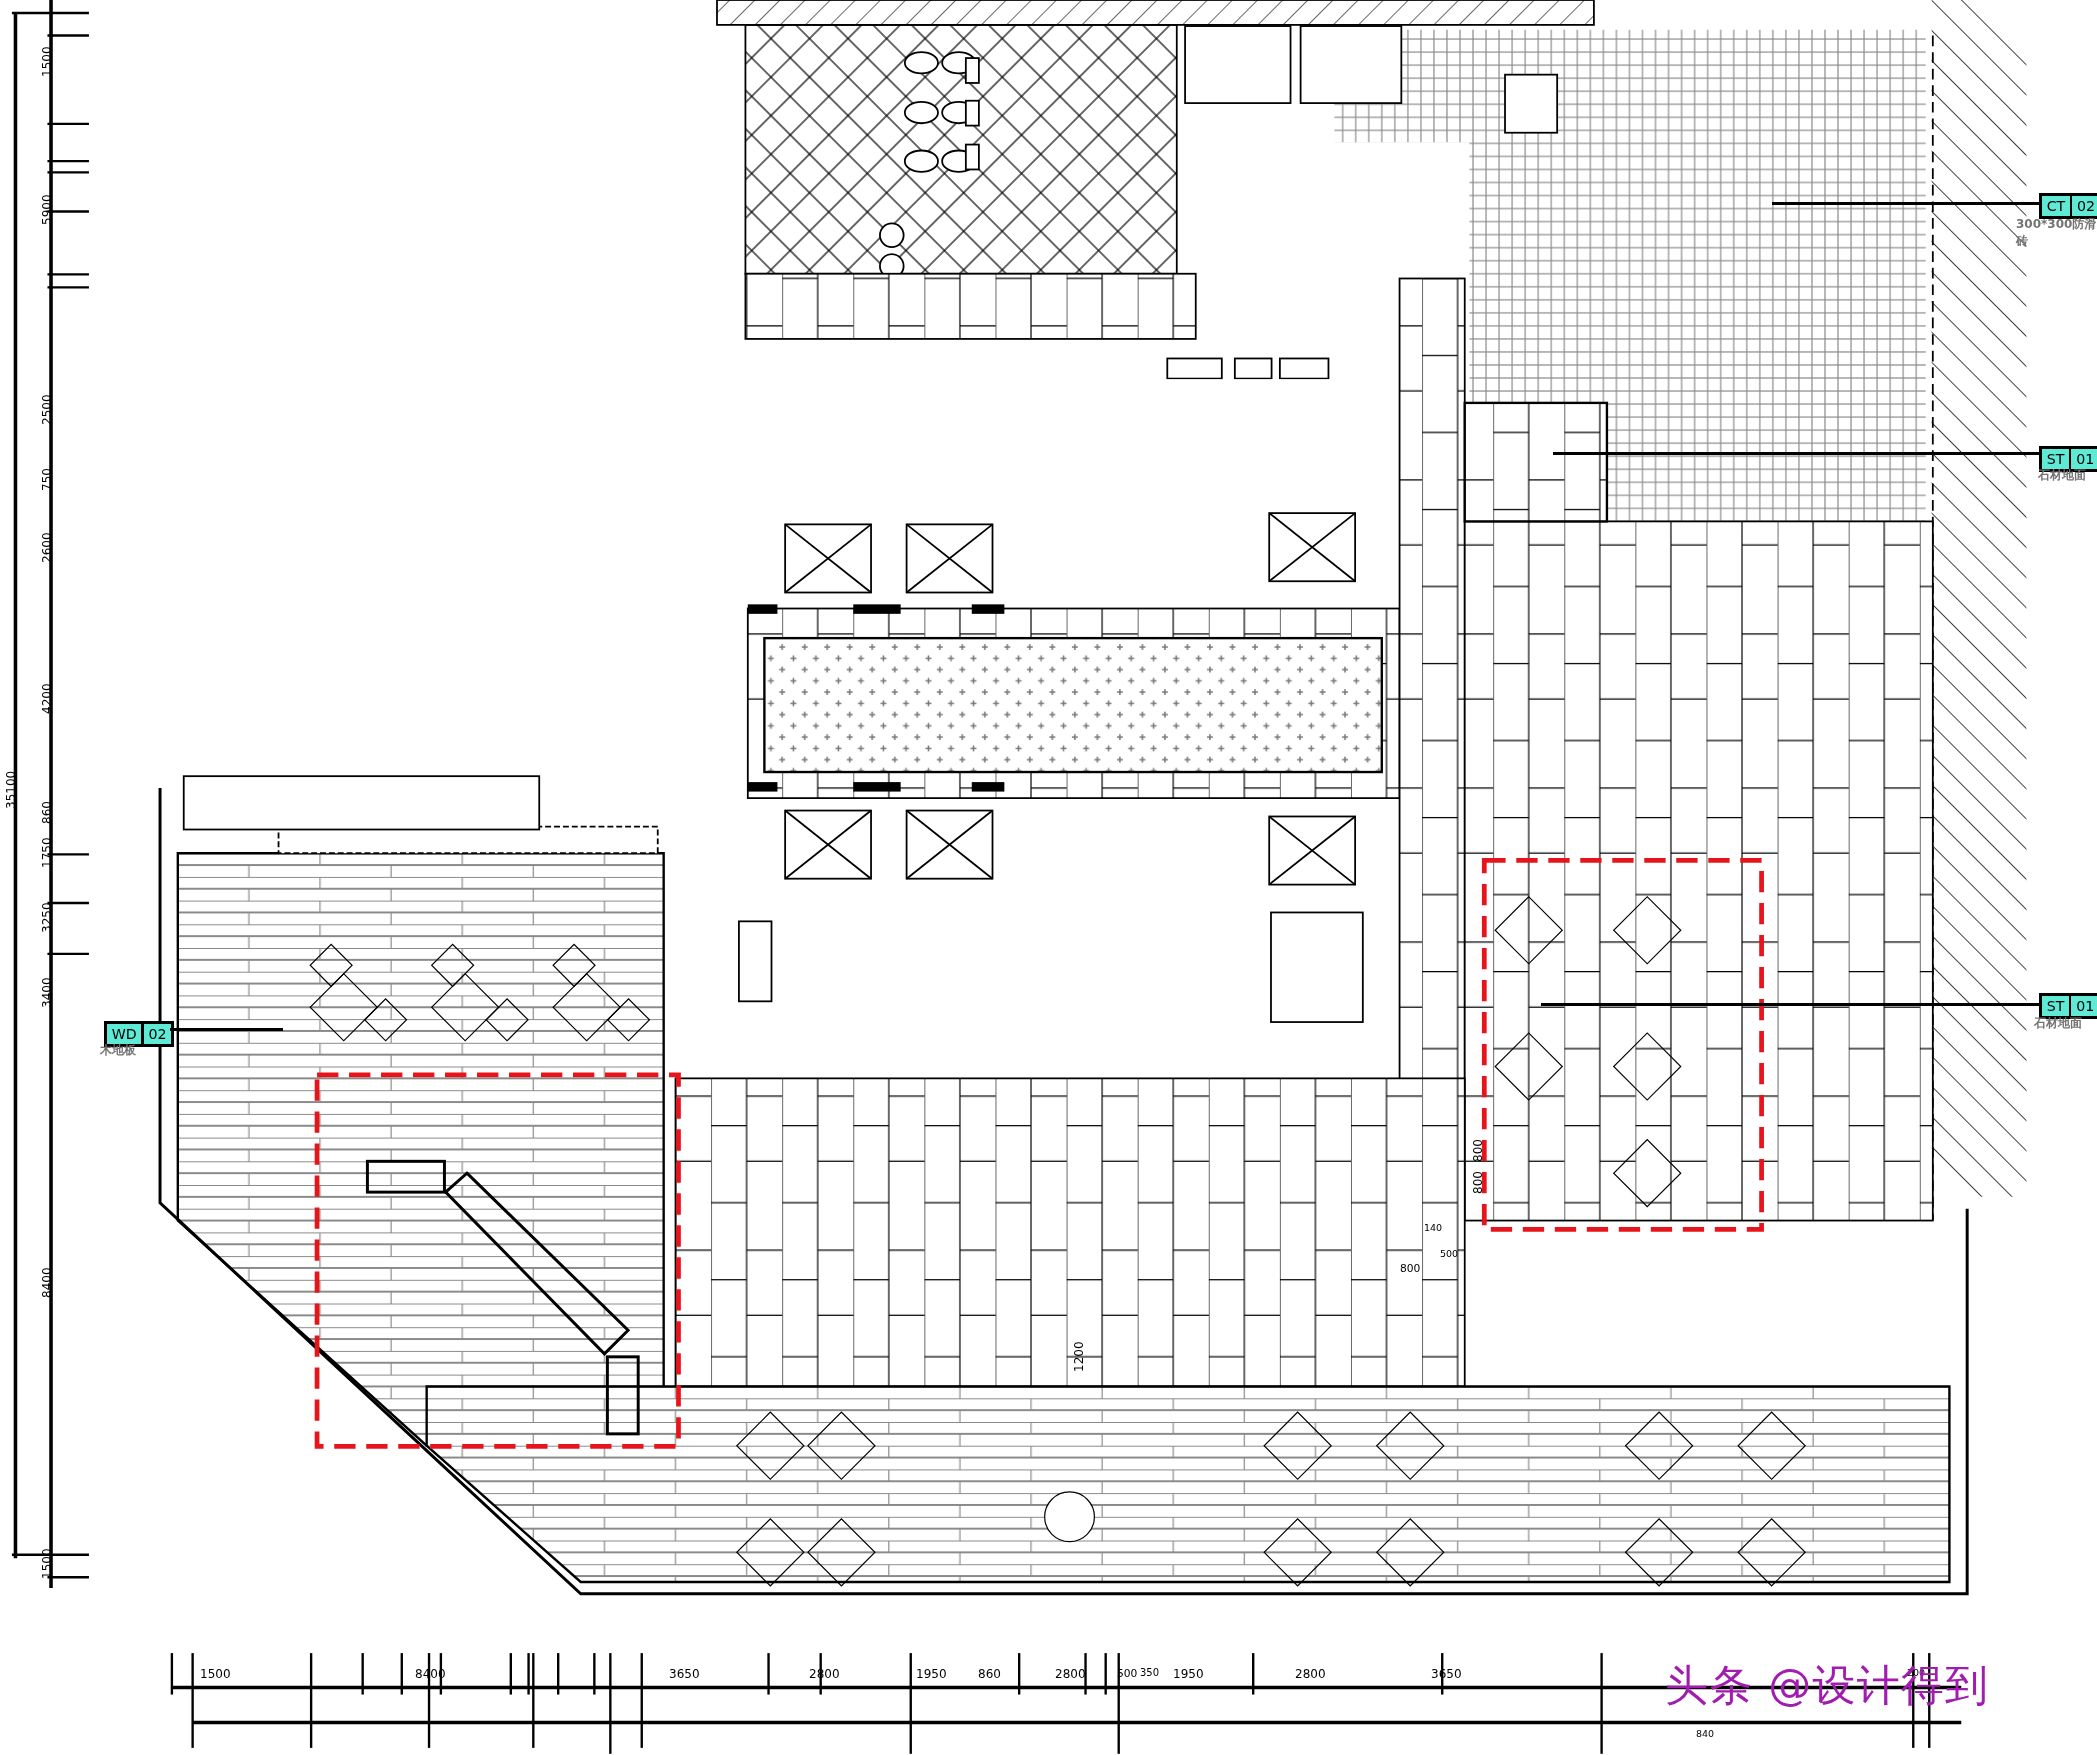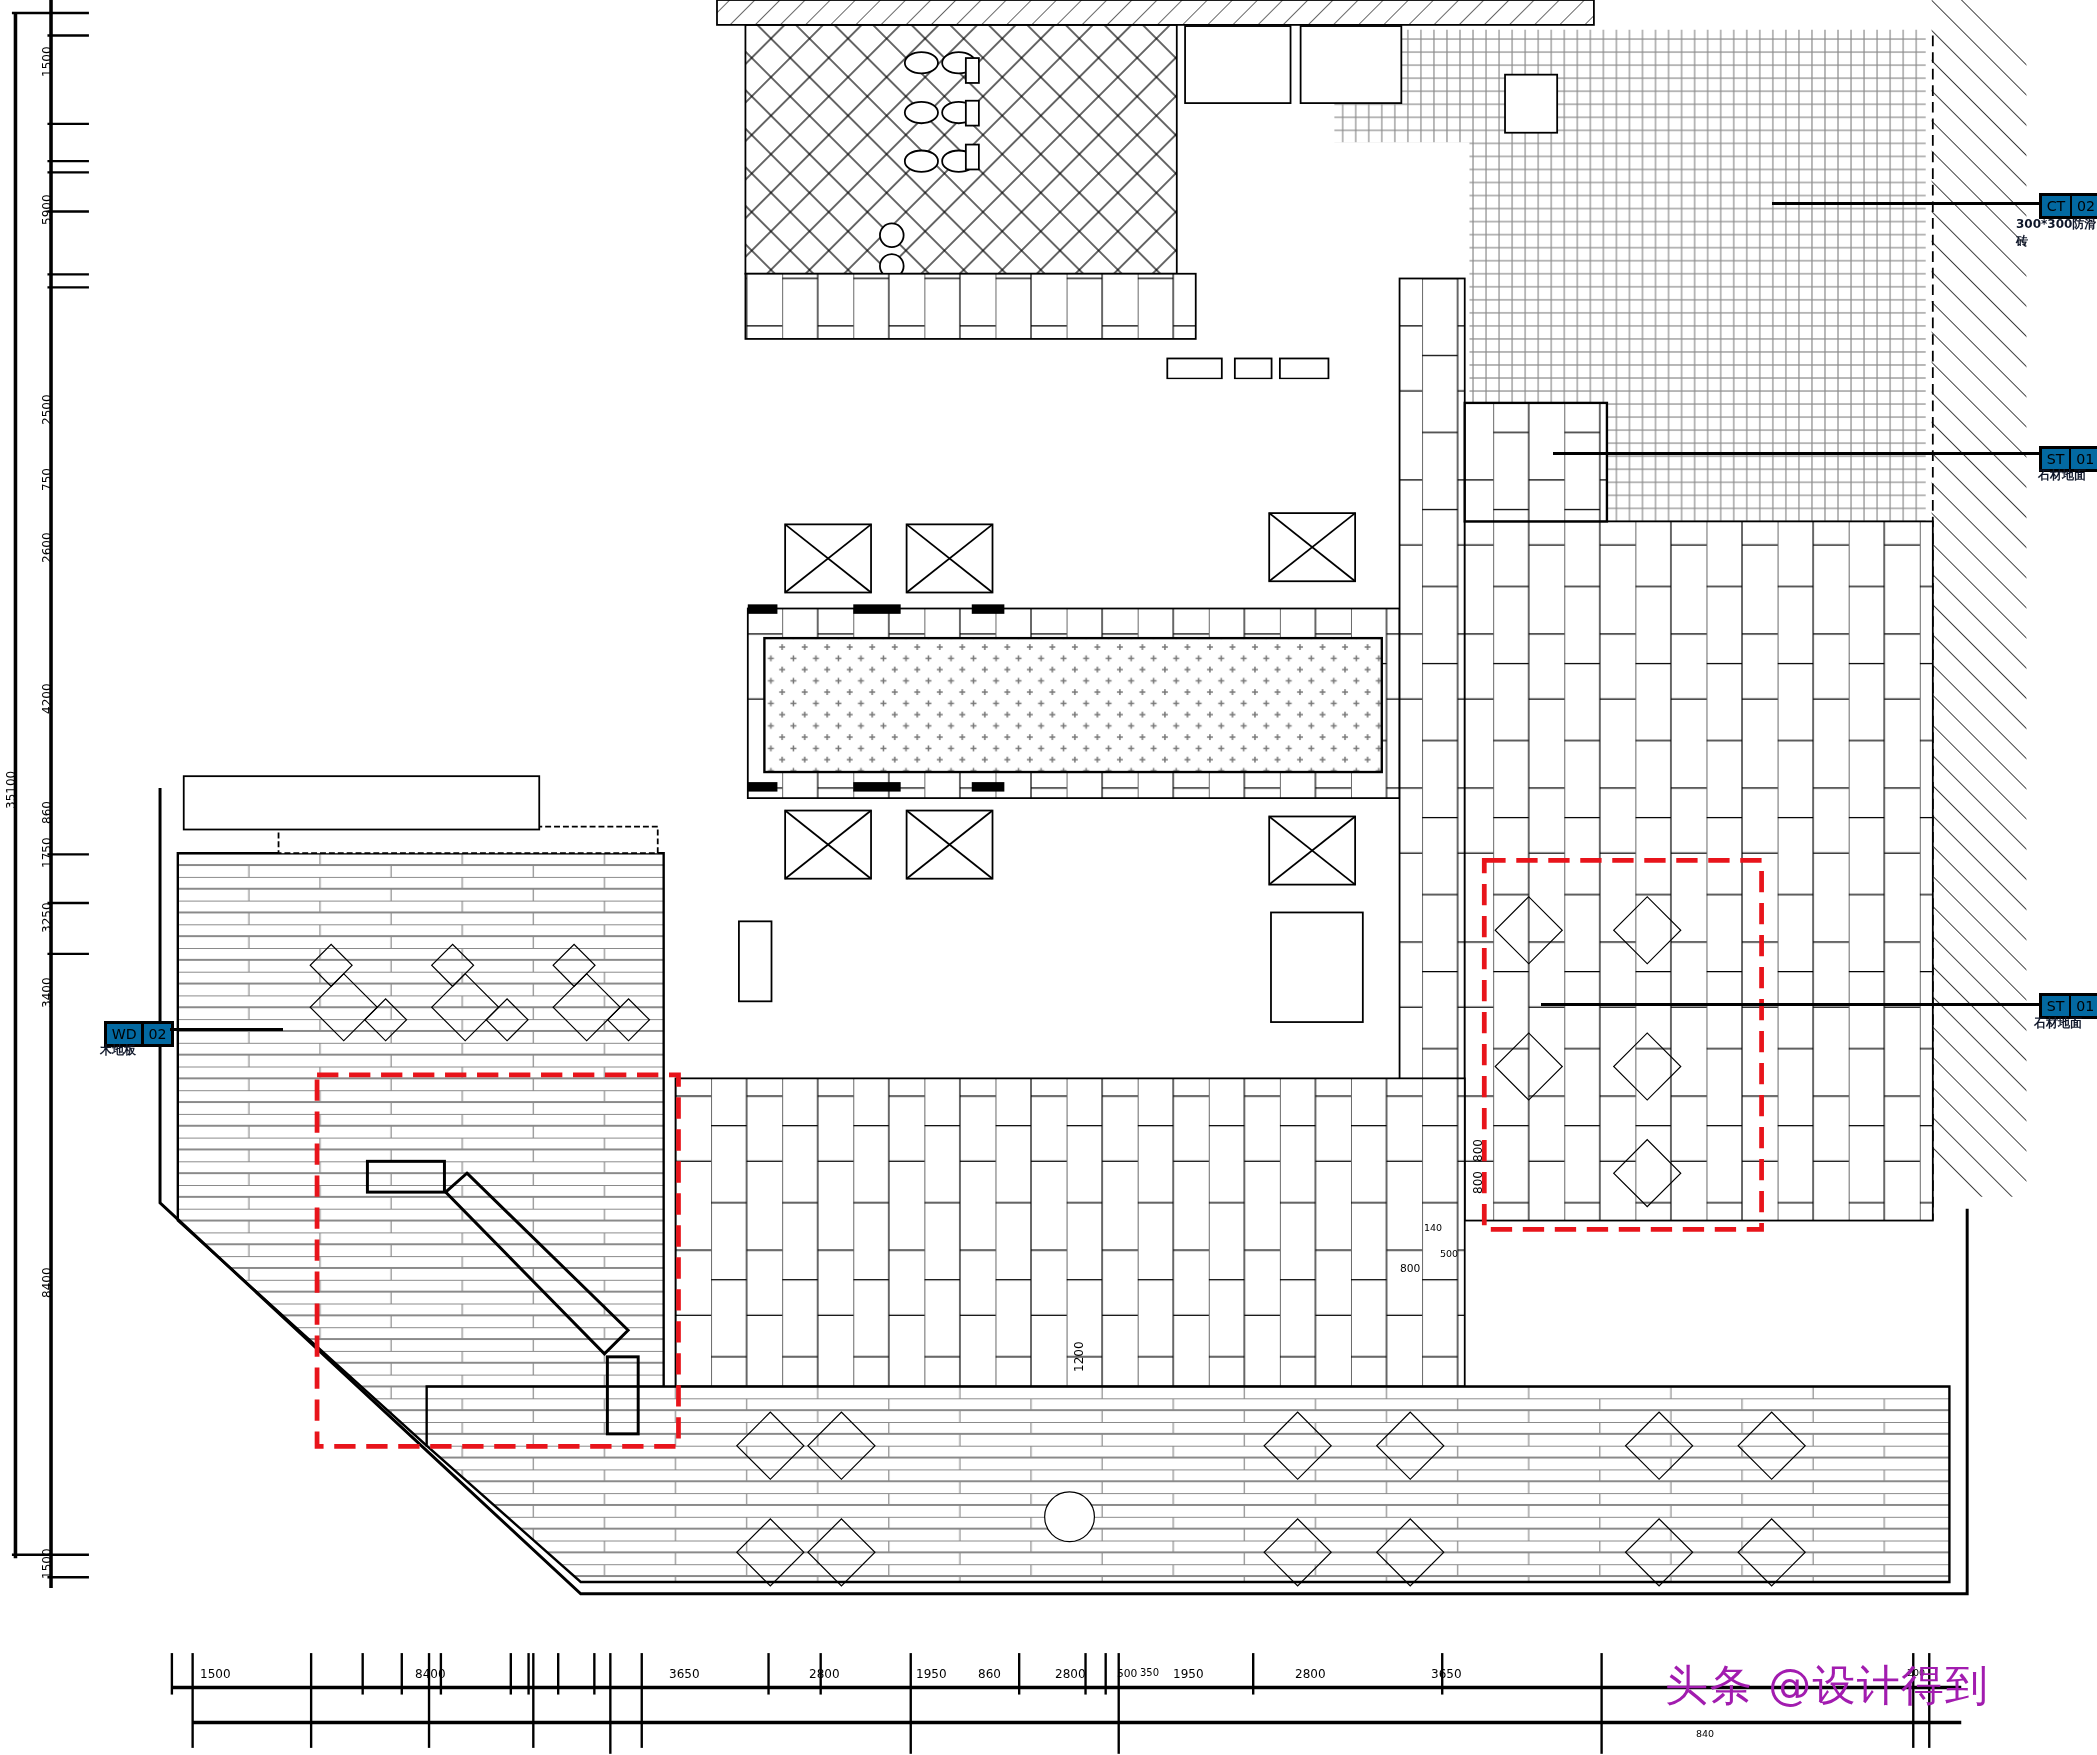--- a/index.html
+++ b/index.html
@@ -1,21 +1,21 @@
 <!DOCTYPE html>
 <html style="font-size:9.5px"><head>
 <meta charset="utf-8">
 <style>
   html, body { margin:0; padding:0; background:#ffffff; }
   body { width:2097px; height:1755px; position:relative; overflow:hidden; font-family:"Liberation Sans", sans-serif; }
   svg { position:absolute; left:0; top:0; }
   .tag { position:absolute; display:flex; border:3.6px solid #000; background:#000; height:20px; }
-  .tag span { background:#0369a1; color:#000; font-family:"DejaVu Sans", sans-serif; font-size:14.2px; line-height:20px; padding:0 4.7px; margin-right:2.4px; }
+  .tag span { background:#5eead4; color:#000; font-family:"DejaVu Sans", sans-serif; font-size:14.2px; line-height:20px; padding:0 4.7px; margin-right:2.4px; }
   .tag span:last-child { margin-right:0; }
-  .tag-caption { position:absolute; font-family:"DejaVu Sans", sans-serif; font-weight:bold; font-size:12px; color:#0f172a; }
+  .tag-caption { position:absolute; font-family:"DejaVu Sans", sans-serif; font-weight:bold; font-size:12px; color:#737373; }
   .watermark { position:absolute; font-family:"DejaVu Sans", sans-serif; font-size:43px; color:#a21caf; letter-spacing:1.2px; }
   .vlabel { position:absolute; font-family:"DejaVu Sans", sans-serif; font-size:12px; color:#000; transform:rotate(-90deg); transform-origin:left top; white-space:nowrap; }
 </style>
 </head>
 <body>
 
 <svg width="2097" height="1755" viewBox="0 0 3539 2962">
   <defs>
     <pattern id="diag" width="36" height="36" patternUnits="userSpaceOnUse" patternTransform="rotate(-45)">
       <line x1="0" y1="0" x2="0" y2="36" stroke="#000" stroke-width="2.5"></line>

